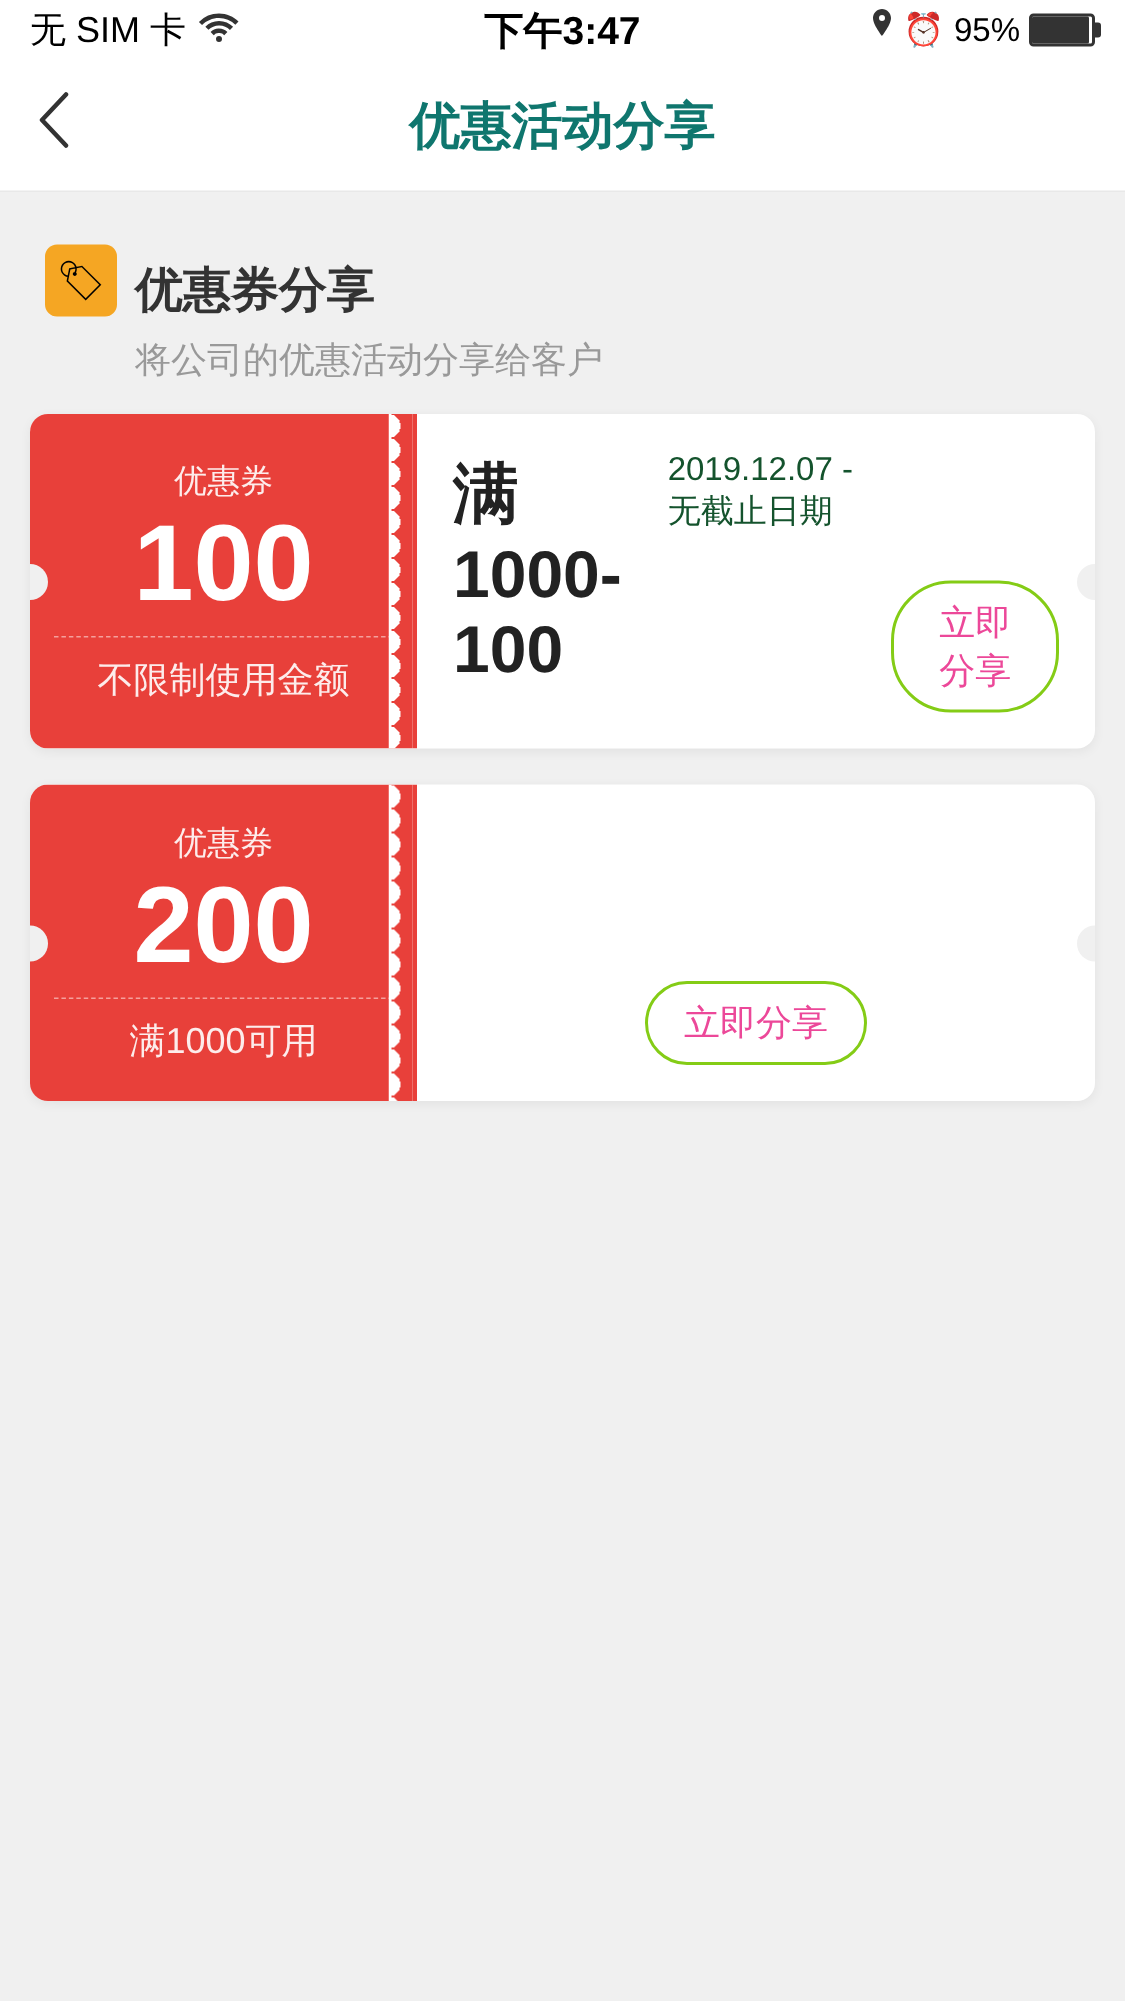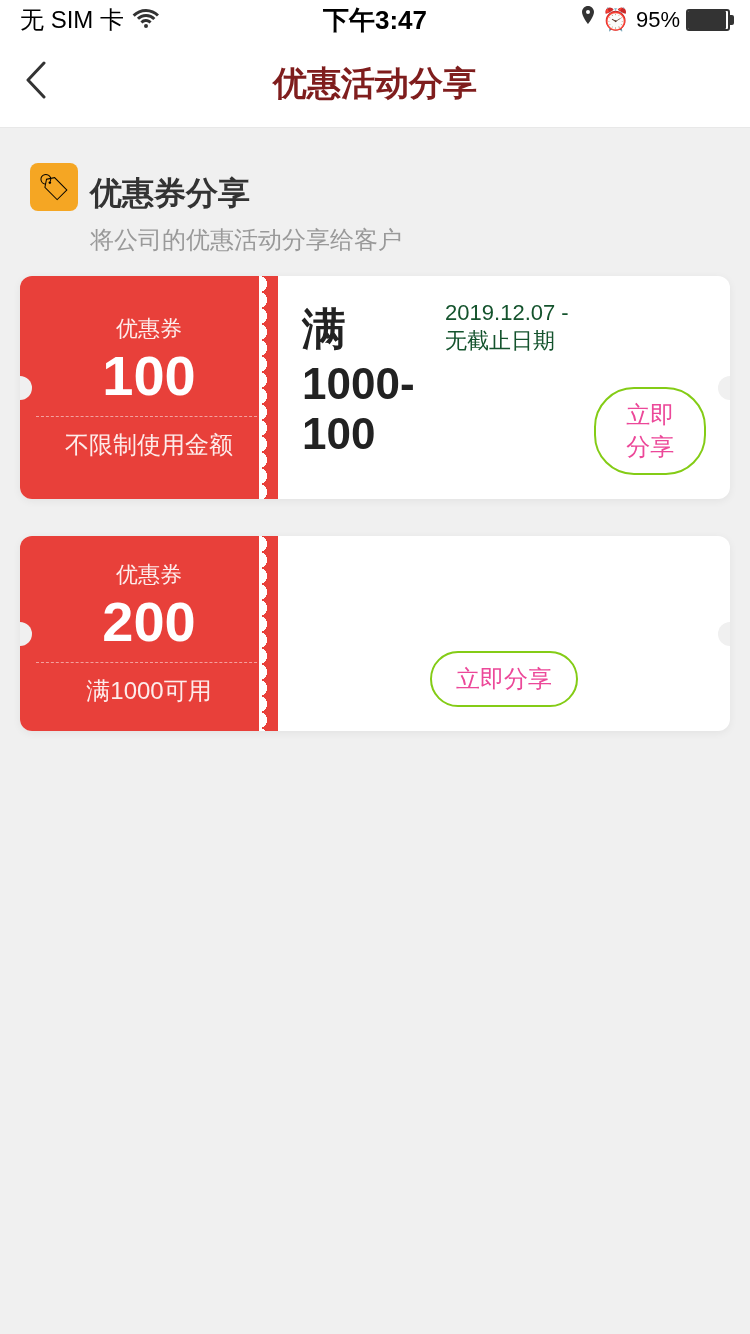--- a/index.html
+++ b/index.html
@@ -80,21 +80,21 @@
     .nav-back {
       position: absolute;
       left: 24px;
       font-size: 32px;
       color: #333;
       cursor: pointer;
     }
     .nav-title {
       font-size: 34px;
       font-weight: 600;
-      color: #7f1d1d;
+      color: #0f766e;
       text-align: right;
     }
 
     
     .section-header {
       background: #f0f0f0;
       padding: 30px 30px 20px 30px;
       display: flex;
       flex-direction: column;
     }
@@ -125,21 +125,21 @@
       color: #999;
       padding-left: 60px;
     }
 
     
     .coupon-list {
       background: #f0f0f0;
       padding: 0 20px;
       display: flex;
       flex-direction: column;
-      gap: 17px;
+      gap: 4px;
     }
 
     
     .coupon-card {
       background: #fff;
       border-radius: 12px;
       display: flex;
       overflow: hidden;
       margin-bottom: 20px;
       box-shadow: 0 2px 8px rgba(0,0,0,0.06);
@@ -175,21 +175,21 @@
       background-size: 16px 16px;
       background-repeat: repeat-y;
     }
 
     .coupon-label {
       font-size: 22px;
       color: rgba(255,255,255,0.9);
       margin-bottom: 4px;
     }
     .coupon-value {
-      font-size: 56px;
+      font-size: 72px;
       font-weight: 700;
       color: #fff;
       line-height: 1;
       margin-bottom: 12px;
     }
     .coupon-divider {
       width: 100%;
       border: none;
       border-top: 1px dashed rgba(255,255,255,0.5);
       margin-bottom: 12px;

